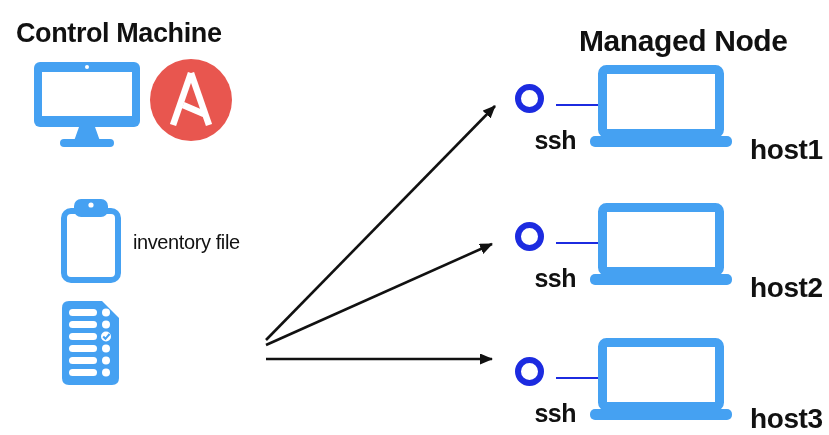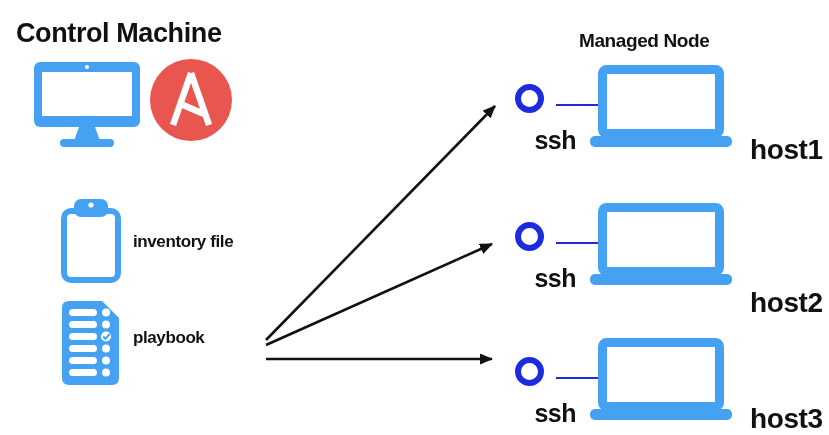--- a/index.html
+++ b/index.html
@@ -18,22 +18,22 @@
     background:var(--bg);
     overflow:hidden;
   }
   .abs{position:absolute;}
   .title{
     font-weight:700;color:var(--ink);
     font-size:27px;line-height:30px;letter-spacing:-0.4px;
     white-space:nowrap;
   }
   .item-label{
-    font-weight:700;color:var(--ink);
-    font-size:17px;line-height:32px;letter-spacing:-0.4px;
+    font-weight:400;color:var(--ink);
+    font-size:20px;line-height:32px;letter-spacing:-0.4px;
     white-space:nowrap;
   }
   .ssh-label{
     font-weight:700;color:var(--ink);
     font-size:25px;line-height:24px;letter-spacing:-0.5px;
     width:80px;text-align:right;
   }
   .host-label{
     font-weight:700;color:var(--ink);
     font-size:28px;line-height:30px;letter-spacing:-0.4px;
@@ -104,41 +104,40 @@
         <circle cx="44" cy="35.5" r="5"></circle>
       <rect x="7" y="44" width="28" height="7" rx="3.5"></rect>
         <circle cx="44" cy="47.5" r="4"></circle>
       <rect x="7" y="56" width="28" height="7" rx="3.5"></rect>
         <circle cx="44" cy="59.5" r="4"></circle>
       <rect x="7" y="68" width="28" height="7" rx="3.5"></rect>
         <circle cx="44" cy="71.5" r="4"></circle>
     </g>
     <path d="M41.2,35.5 l2.2,2.3 l4.2,-4.8" stroke="#45A1F2" stroke-width="2" fill="none"></path>
   </svg>
-  <div class="abs item-label" style="left:133px;top:322px;">playbook</div>
 
-  <div class="abs title" style="left:579px;top:26px;font-size:19px;">Managed Node</div>
+  <div class="abs title" style="left:579px;top:26px;font-size:30px;">Managed Node</div>
 
   <div class="abs ssh-circle" style="left:515px;top:84px;"></div>
   <div class="abs connector" style="left:556px;top:104px;width:42px;"></div>
   <svg class="abs" style="left:590px;top:65px;" width="142" height="82" viewBox="0 0 142 82">
     <rect x="12.5" y="4.5" width="117" height="64" rx="4" fill="#fff" stroke="#45A1F2" stroke-width="9"></rect>
     <rect x="0" y="71" width="142" height="11" rx="5" fill="#45A1F2"></rect>
   </svg>
   <div class="abs ssh-label" style="left:496px;top:128px;">ssh</div>
   <div class="abs host-label" style="left:750px;top:111px;">host1</div>
 
   <div class="abs ssh-circle" style="left:515px;top:222px;"></div>
   <div class="abs connector" style="left:556px;top:242px;width:42px;"></div>
   <svg class="abs" style="left:590px;top:203px;" width="142" height="82" viewBox="0 0 142 82">
     <rect x="12.5" y="4.5" width="117" height="64" rx="4" fill="#fff" stroke="#45A1F2" stroke-width="9"></rect>
     <rect x="0" y="71" width="142" height="11" rx="5" fill="#45A1F2"></rect>
   </svg>
   <div class="abs ssh-label" style="left:496px;top:266px;">ssh</div>
-  <div class="abs host-label" style="left:750px;top:264px;">host2</div>
+  <div class="abs host-label" style="left:750px;top:249px;">host2</div>
 
   <div class="abs ssh-circle" style="left:515px;top:357px;"></div>
   <div class="abs connector" style="left:556px;top:377px;width:42px;"></div>
   <svg class="abs" style="left:590px;top:338px;" width="142" height="82" viewBox="0 0 142 82">
     <rect x="12.5" y="4.5" width="117" height="64" rx="4" fill="#fff" stroke="#45A1F2" stroke-width="9"></rect>
     <rect x="0" y="71" width="142" height="11" rx="5" fill="#45A1F2"></rect>
   </svg>
   <div class="abs ssh-label" style="left:496px;top:401px;">ssh</div>
   <div class="abs host-label" style="left:750px;top:380px;">host3</div>
 

